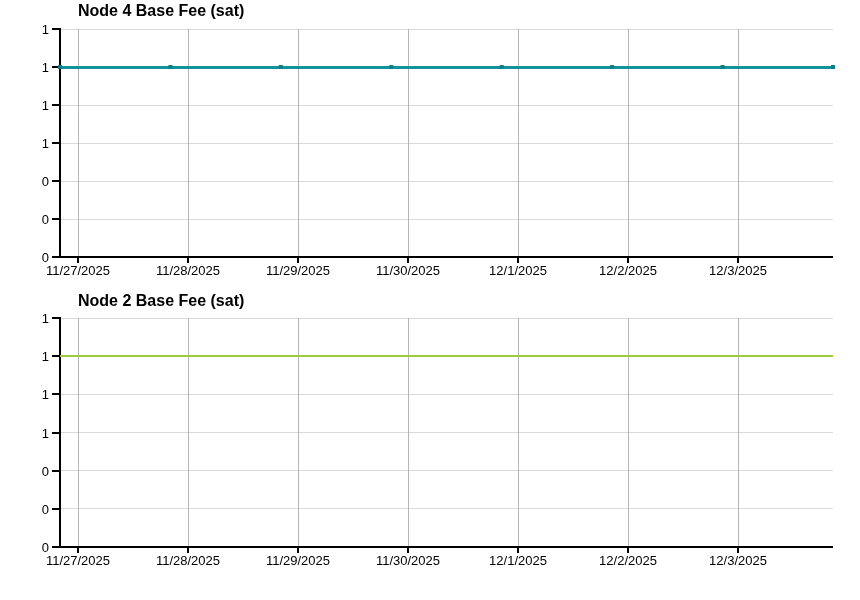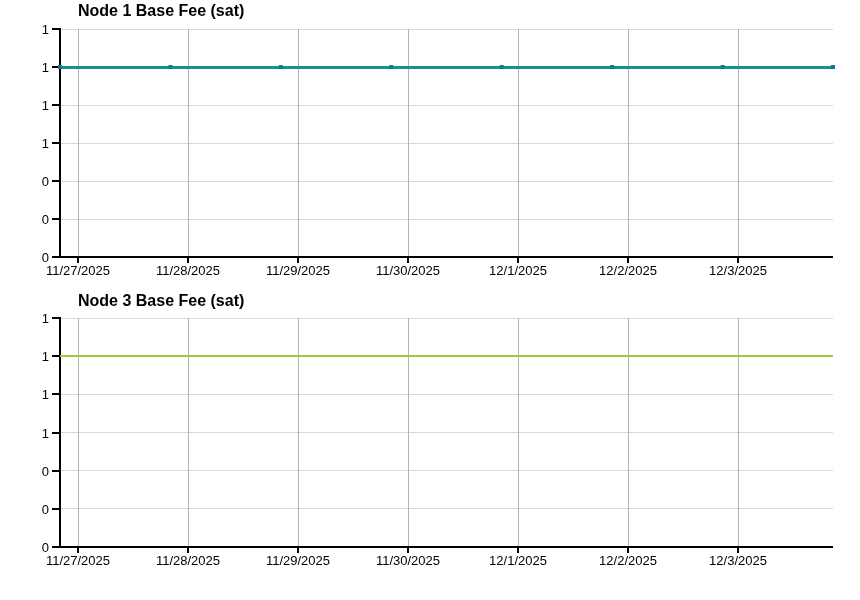--- a/index.html
+++ b/index.html
@@ -40,21 +40,21 @@
   svg text {
     font-family: "Liberation Sans", sans-serif;
     font-size: 13px;
     fill: #000000;
   }
 </style>
 </head>
 <body>
 
 <div class="chart" id="chart-node1">
-  <div class="chart-title">Node 1 Base Fee (sat)</div>
+  <div class="chart-title">Node 4 Base Fee (sat)</div>
   <svg class="plot-svg" width="860" height="286">
       <line x1="60" x2="833" y1="29" y2="29" stroke="#d9d9d9" stroke-width="1" shape-rendering="crispEdges"></line>
       <line x1="60" x2="833" y1="67" y2="67" stroke="#d9d9d9" stroke-width="1" shape-rendering="crispEdges"></line>
       <line x1="60" x2="833" y1="105" y2="105" stroke="#d9d9d9" stroke-width="1" shape-rendering="crispEdges"></line>
       <line x1="60" x2="833" y1="143" y2="143" stroke="#d9d9d9" stroke-width="1" shape-rendering="crispEdges"></line>
       <line x1="60" x2="833" y1="181" y2="181" stroke="#d9d9d9" stroke-width="1" shape-rendering="crispEdges"></line>
       <line x1="60" x2="833" y1="219" y2="219" stroke="#d9d9d9" stroke-width="1" shape-rendering="crispEdges"></line>
       <line x1="78" x2="78" y1="29" y2="257" stroke="#b5b5b5" stroke-width="1" shape-rendering="crispEdges"></line>
       <line x1="188" x2="188" y1="29" y2="257" stroke="#b5b5b5" stroke-width="1" shape-rendering="crispEdges"></line>
       <line x1="298" x2="298" y1="29" y2="257" stroke="#b5b5b5" stroke-width="1" shape-rendering="crispEdges"></line>
@@ -98,21 +98,21 @@
       <rect x="278.85714285714283" y="65" width="4" height="4" fill="#0c7e87"></rect>
       <rect x="389.2857142857143" y="65" width="4" height="4" fill="#0c7e87"></rect>
       <rect x="499.71428571428567" y="65" width="4" height="4" fill="#0c7e87"></rect>
       <rect x="610.1428571428571" y="65" width="4" height="4" fill="#0c7e87"></rect>
       <rect x="720.5714285714286" y="65" width="4" height="4" fill="#0c7e87"></rect>
       <rect x="831" y="65" width="4" height="4" fill="#0c7e87"></rect>
     </svg>
 </div>
 
 <div class="chart" id="chart-node2">
-  <div class="chart-title">Node 3 Base Fee (sat)</div>
+  <div class="chart-title">Node 2 Base Fee (sat)</div>
   <svg class="plot-svg" width="860" height="310">
       <line x1="60" x2="833" y1="28" y2="28" stroke="#d9d9d9" stroke-width="1" shape-rendering="crispEdges"></line>
       <line x1="60" x2="833" y1="66.16666666666666" y2="66.16666666666666" stroke="#d9d9d9" stroke-width="1" shape-rendering="crispEdges"></line>
       <line x1="60" x2="833" y1="104.33333333333333" y2="104.33333333333333" stroke="#d9d9d9" stroke-width="1" shape-rendering="crispEdges"></line>
       <line x1="60" x2="833" y1="142.5" y2="142.5" stroke="#d9d9d9" stroke-width="1" shape-rendering="crispEdges"></line>
       <line x1="60" x2="833" y1="180.66666666666666" y2="180.66666666666666" stroke="#d9d9d9" stroke-width="1" shape-rendering="crispEdges"></line>
       <line x1="60" x2="833" y1="218.83333333333334" y2="218.83333333333334" stroke="#d9d9d9" stroke-width="1" shape-rendering="crispEdges"></line>
       <line x1="78" x2="78" y1="28" y2="257" stroke="#b5b5b5" stroke-width="1" shape-rendering="crispEdges"></line>
       <line x1="188" x2="188" y1="28" y2="257" stroke="#b5b5b5" stroke-width="1" shape-rendering="crispEdges"></line>
       <line x1="298" x2="298" y1="28" y2="257" stroke="#b5b5b5" stroke-width="1" shape-rendering="crispEdges"></line>

